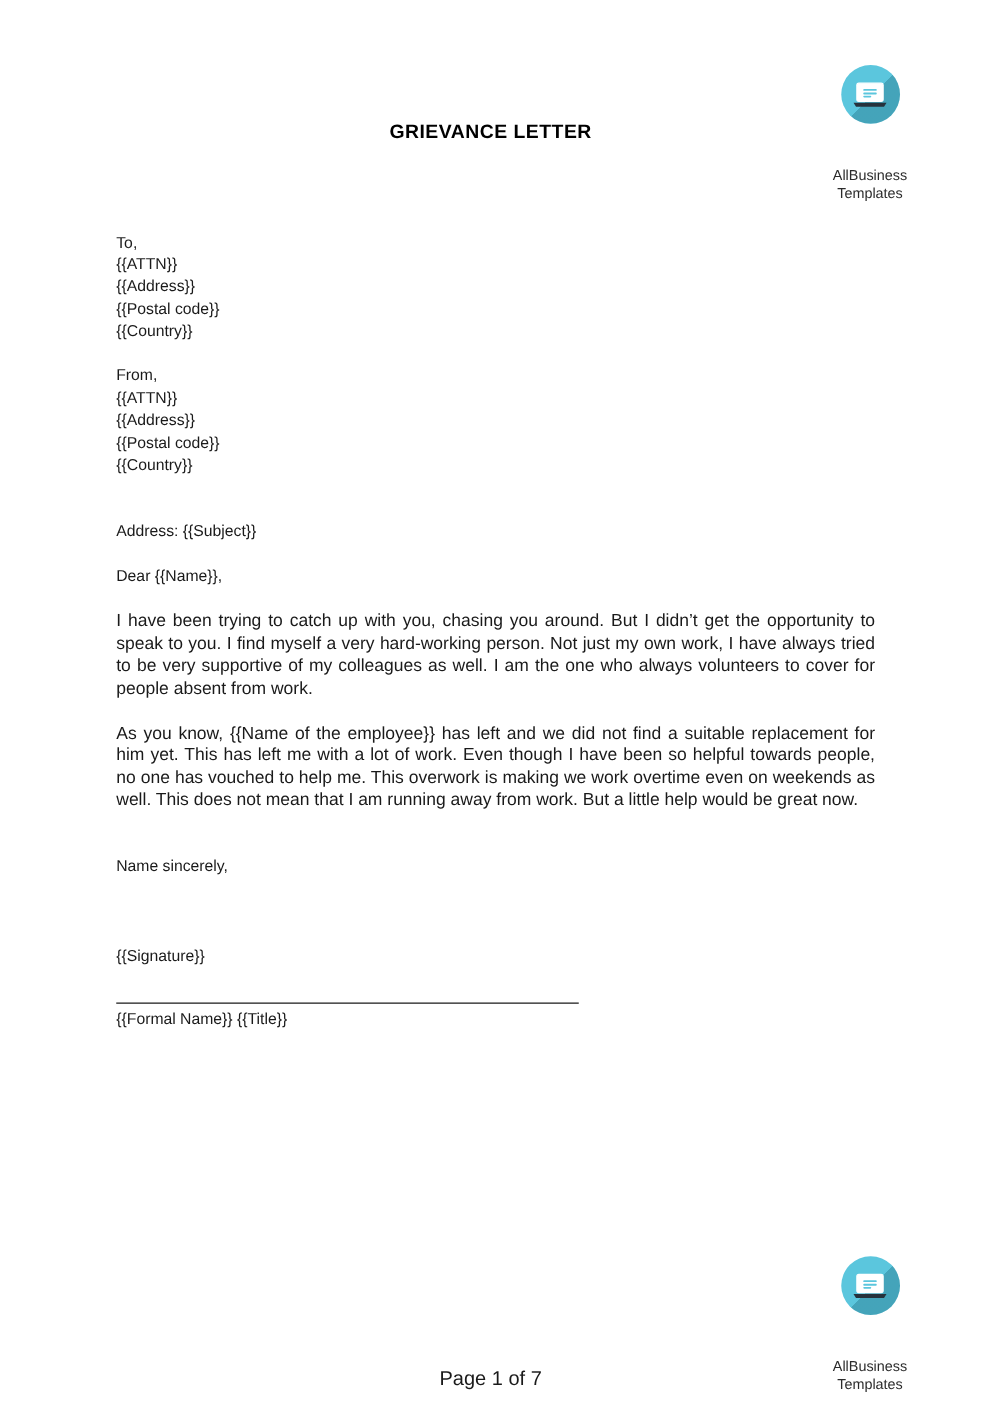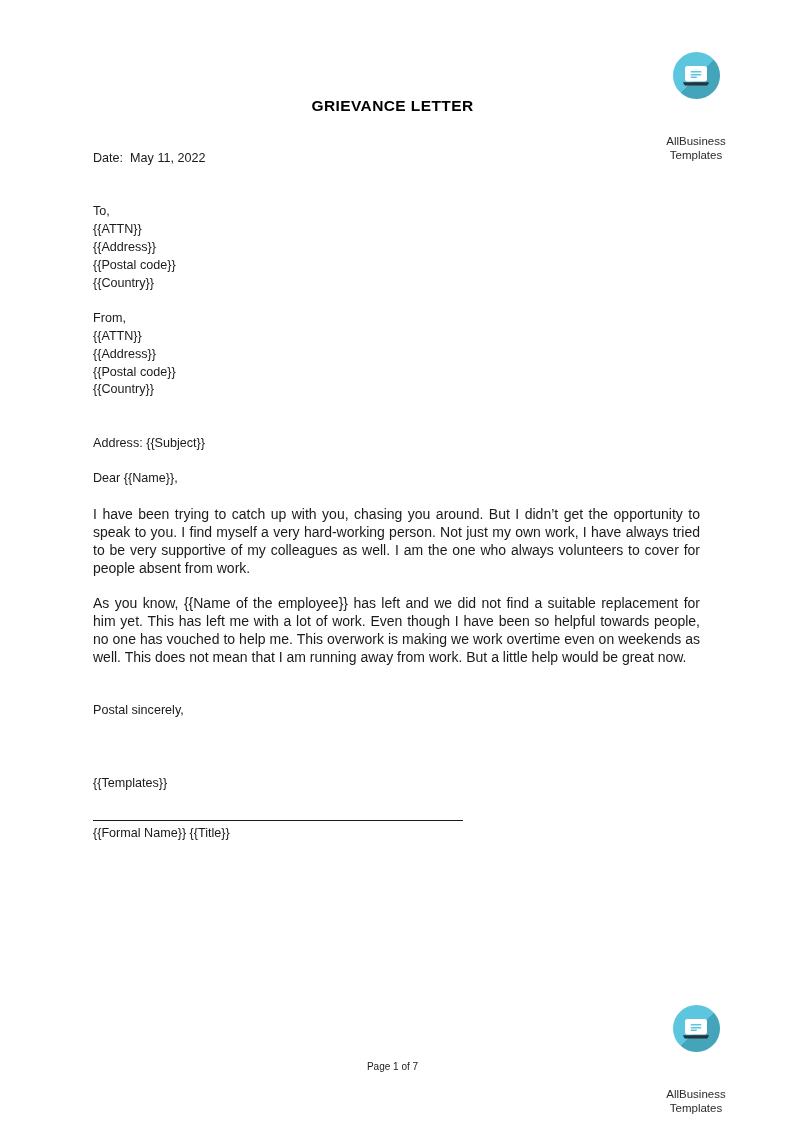--- a/index.html
+++ b/index.html
@@ -108,25 +108,25 @@
     width: 370px;
     height: 0;
     border-top: 1px solid #1a1a1a;
     margin: 0 0 4px 0;
   }
 
   
   .footer-page {
     position: absolute;
     left: 0;
-    top: 1061px;
+    top: 1095px;
     width: 793px;
     text-align: center;
     font-family: "Liberation Sans", sans-serif;
-    font-size: 10px;
+    font-size: 16px;
     color: #1a1a1a;
     padding-right: 8px;
     box-sizing: border-box;
   }
 </style>
 </head>
 <body>
 
 <div class="page">
 
@@ -145,21 +145,20 @@
     <div class="logo-text">
       <div>AllBusiness</div>
       <div>Templates</div>
     </div>
   </div>
 
   <div class="doc-title">GRIEVANCE LETTER</div>
 
   <div class="body-area">
 
-    <div class="line">Date:  May 11, 2022</div>
 
     <div class="blank"></div>
     <div class="blank"></div>
 
     <div class="line">To,</div>
     <div class="line">{{ATTN}}</div>
     <div class="line">{{Address}}</div>
     <div class="line">{{Postal code}}</div>
     <div class="line">{{Country}}</div>
 
@@ -186,25 +185,25 @@
 
     <div class="gap-sm"></div>
 
     <p class="para">As you know, {{Name of the employee}} has left and we did not find a suitable replacement for him yet. This has left me with a lot of work. Even though I have been so helpful towards people, no one has vouched to help me. This overwork is making we work overtime even on weekends as well. This does not mean that I am running away from work. But a little help would be great now.</p>
 
     <div class="gap-sm"></div>
 
 
     <div class="blank"></div>
 
-    <div class="line">Postal sincerely,</div>
+    <div class="line">Name sincerely,</div>
 
     <div class="gap-lg"></div>
 
-    <div class="line">{{Templates}}</div>
+    <div class="line">{{Signature}}</div>
 
     <div class="gap-md"></div>
 
     <div class="sig-rule"></div>
     <div class="line">{{Formal Name}} {{Title}}</div>
   </div>
 
   <div class="logo logo-bottom">
     <div class="logo-mark">
       <div class="shade"></div>

